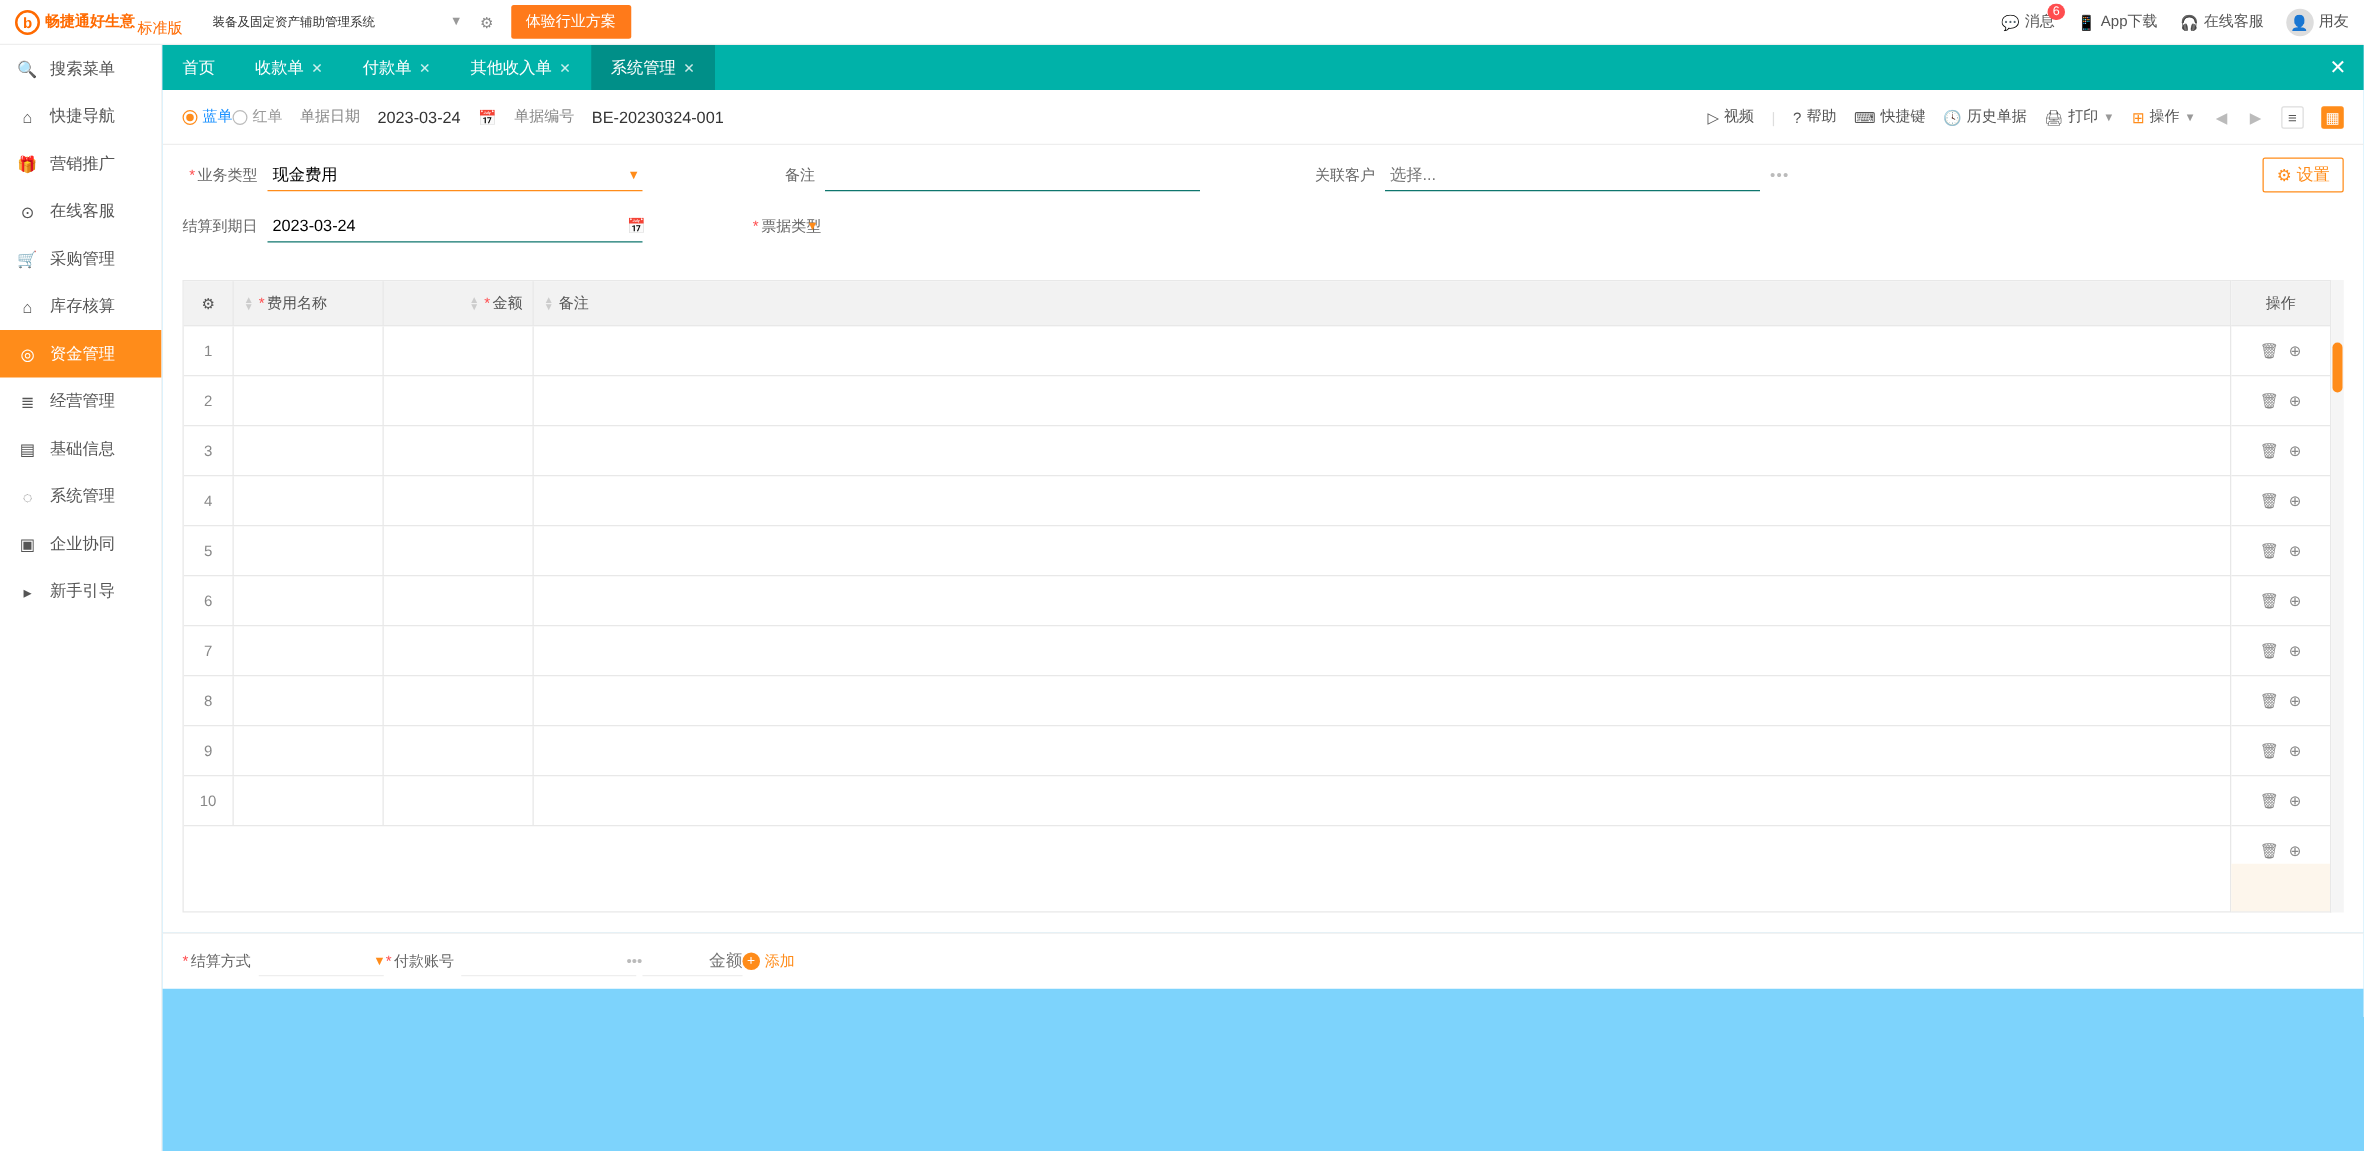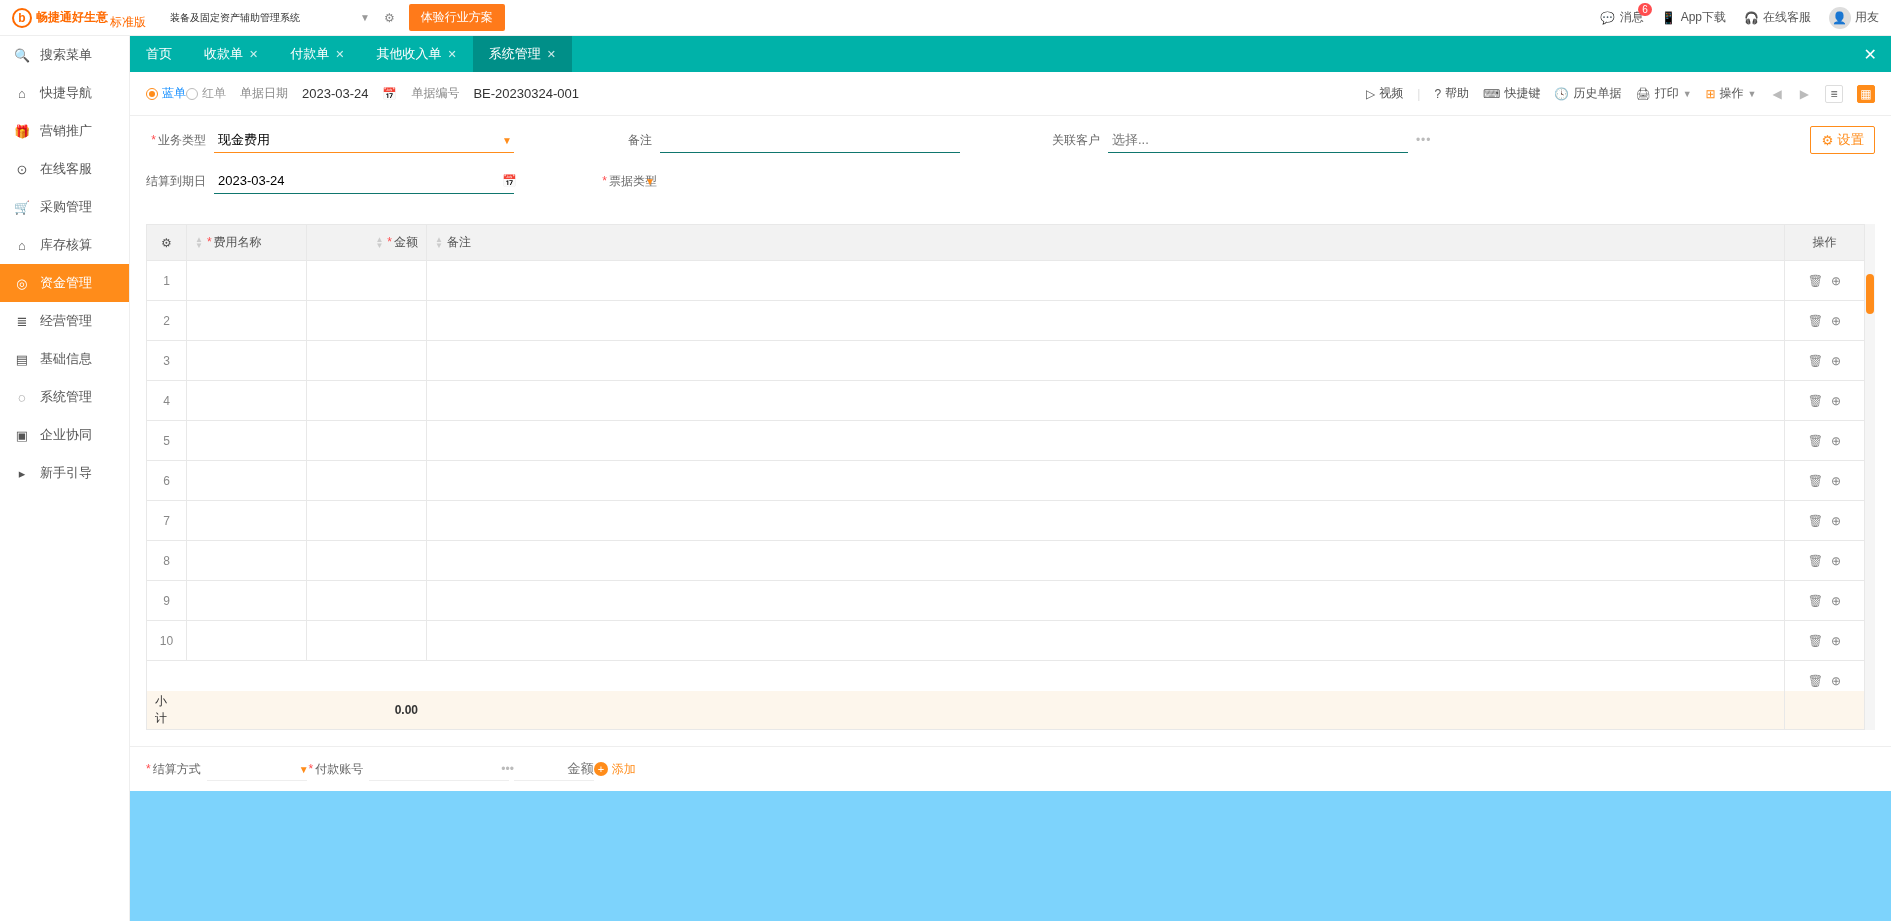--- a/index.html
+++ b/index.html
@@ -369,26 +369,20 @@
               <div class="gr-cell c-amt"></div>
               <div class="gr-cell c-note"></div>
             </div>
             <div class="grid-r">
               <div class="gr-cell c-idx" style="justify-content:center;color:#888">10</div>
               <div class="gr-cell c-name"></div>
               <div class="gr-cell c-amt"></div>
               <div class="gr-cell c-note"></div>
             </div>
           </div>
-        <div class="grid-foot">
-          <div class="gf-cell c-idx" style="justify-content:center">小计</div>
-          <div class="gf-cell c-name"></div>
-          <div class="gf-cell c-amt" style="justify-content:flex-end;font-weight:bold">0.00</div>
-          <div class="gf-cell c-note"></div>
-        </div>
       </div>
       <div class="grid-ops">
         <div class="ops-h">操作</div>
         <div class="ops-body" id="ops-body">
             <div class="ops-r">
               <span class="op-i">🗑</span>
               <span class="op-i">⊕</span>
             </div>
             <div class="ops-r">
               <span class="op-i">🗑</span>

